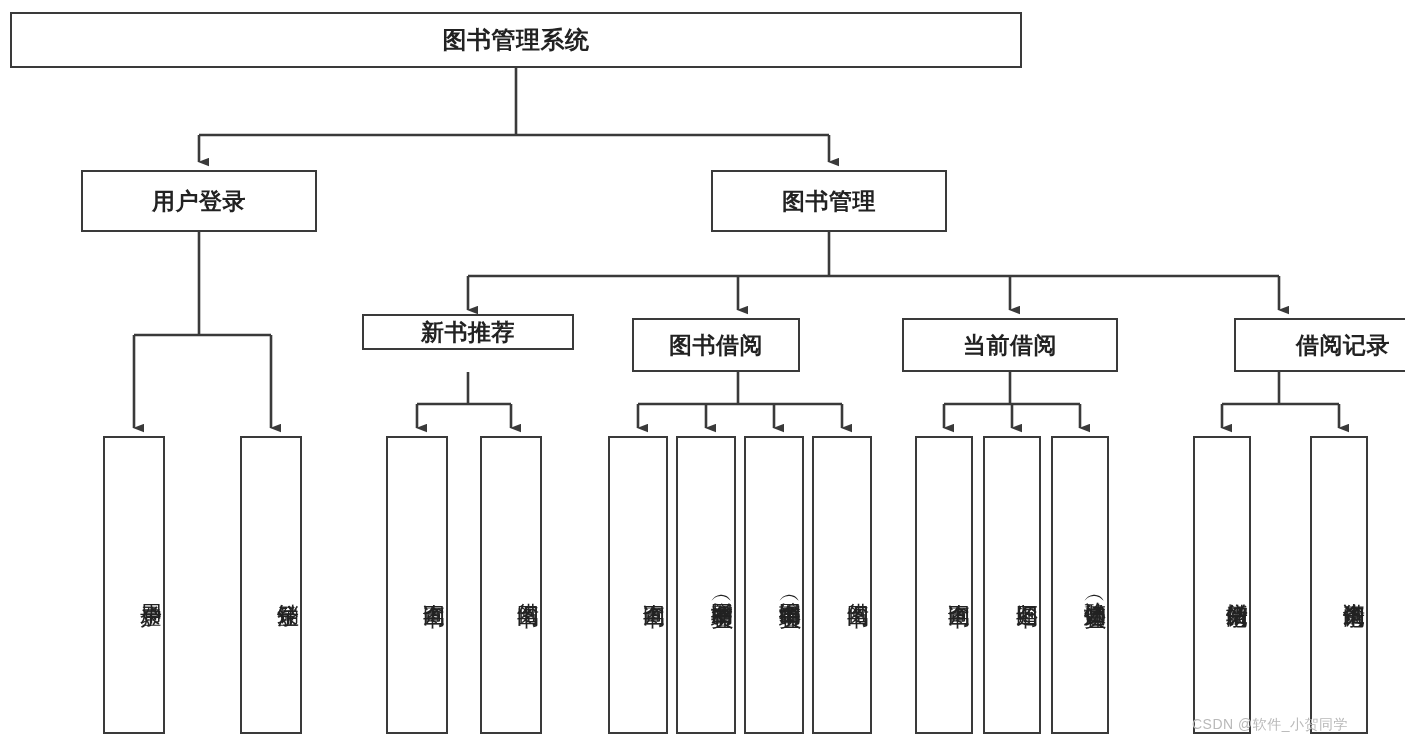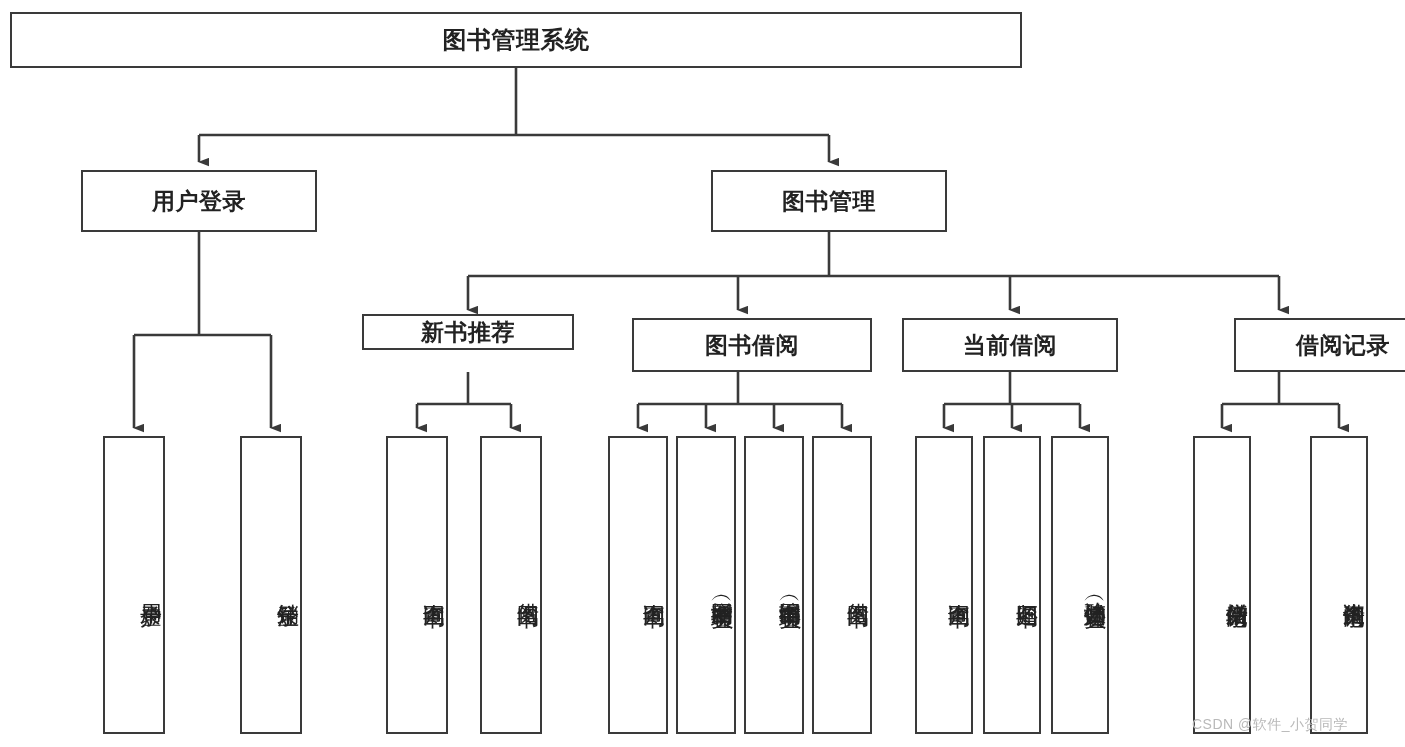--- a/index.html
+++ b/index.html
@@ -131,21 +131,21 @@
   <div class="node horiz" style="left:81px; top:170px; width:236px; height:62px;">
     <span>用户登录</span>
   </div>
   <div class="node horiz" style="left:711px; top:170px; width:236px; height:62px;">
     <span>图书管理</span>
   </div>
 
   <div class="node horiz" style="left:362px; top:314px; width:212px; height:36px;">
     <span>新书推荐</span>
   </div>
-  <div class="node horiz" style="left:632px; top:318px; width:240px; height:54px;">
+  <div class="node horiz" style="left:632px; top:318px; width:168px; height:54px;">
     <span>图书借阅</span>
   </div>
   <div class="node horiz" style="left:902px; top:318px; width:216px; height:54px;text-align:center;">
     <span>当前借阅</span>
   </div>
   <div class="node horiz" style="left:1234px; top:318px; width:218px; height:54px;">
     <span>借阅记录</span>
   </div>
 
   <div class="node vert" style="left:103px; top:436px; width:62px; height:298px;">

